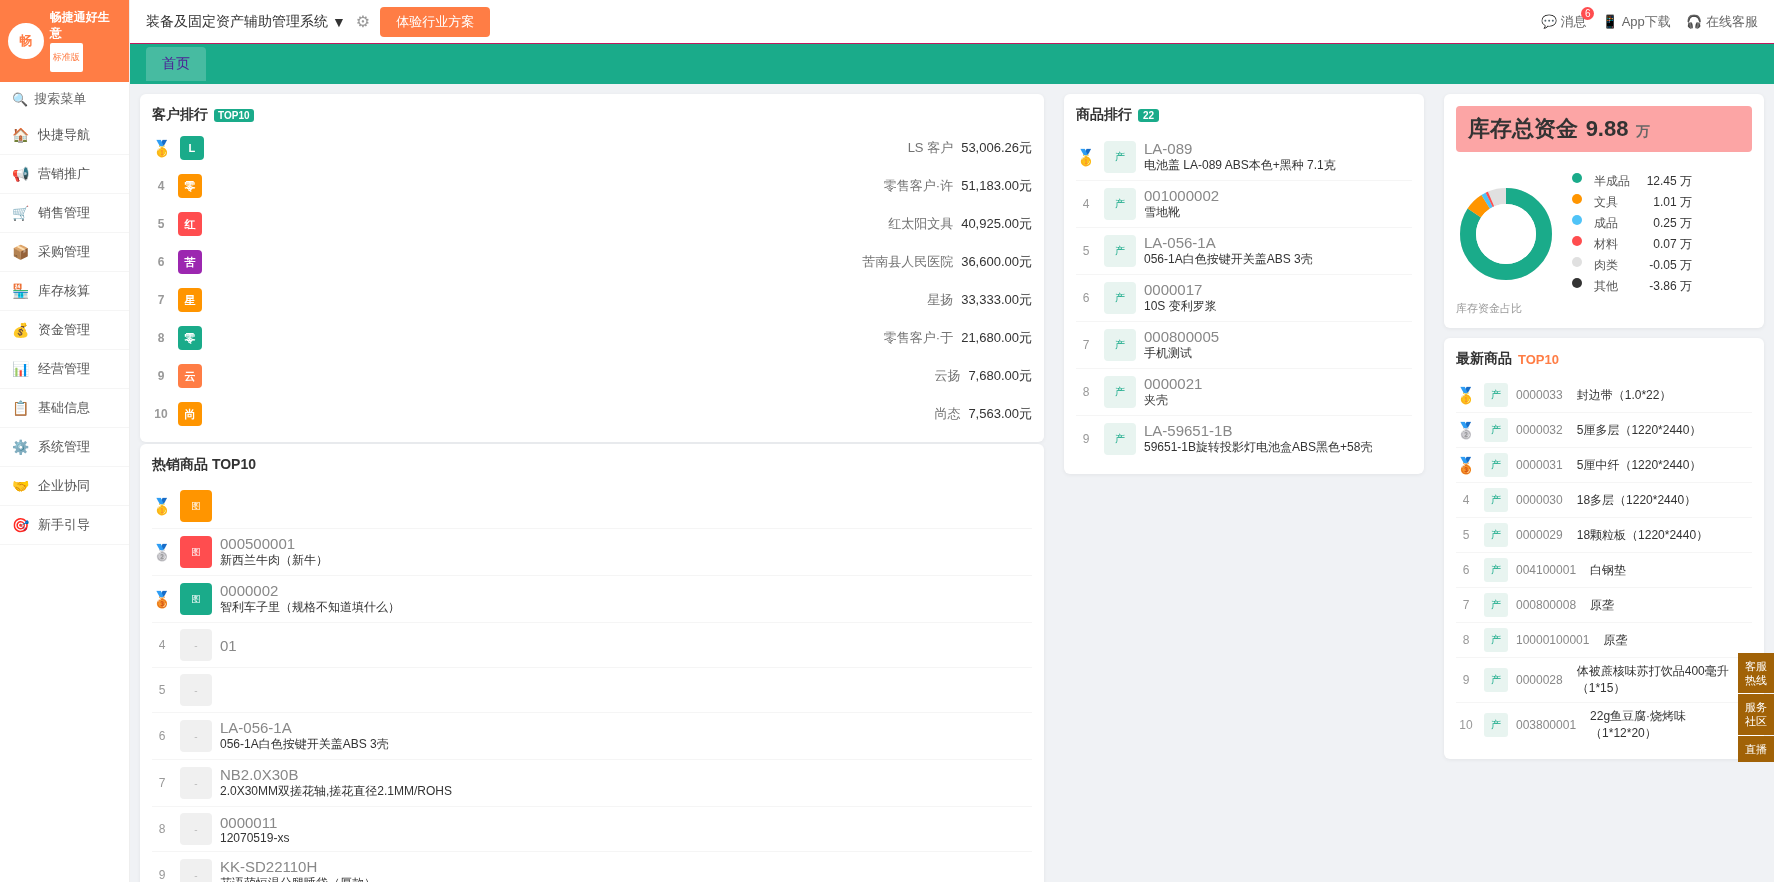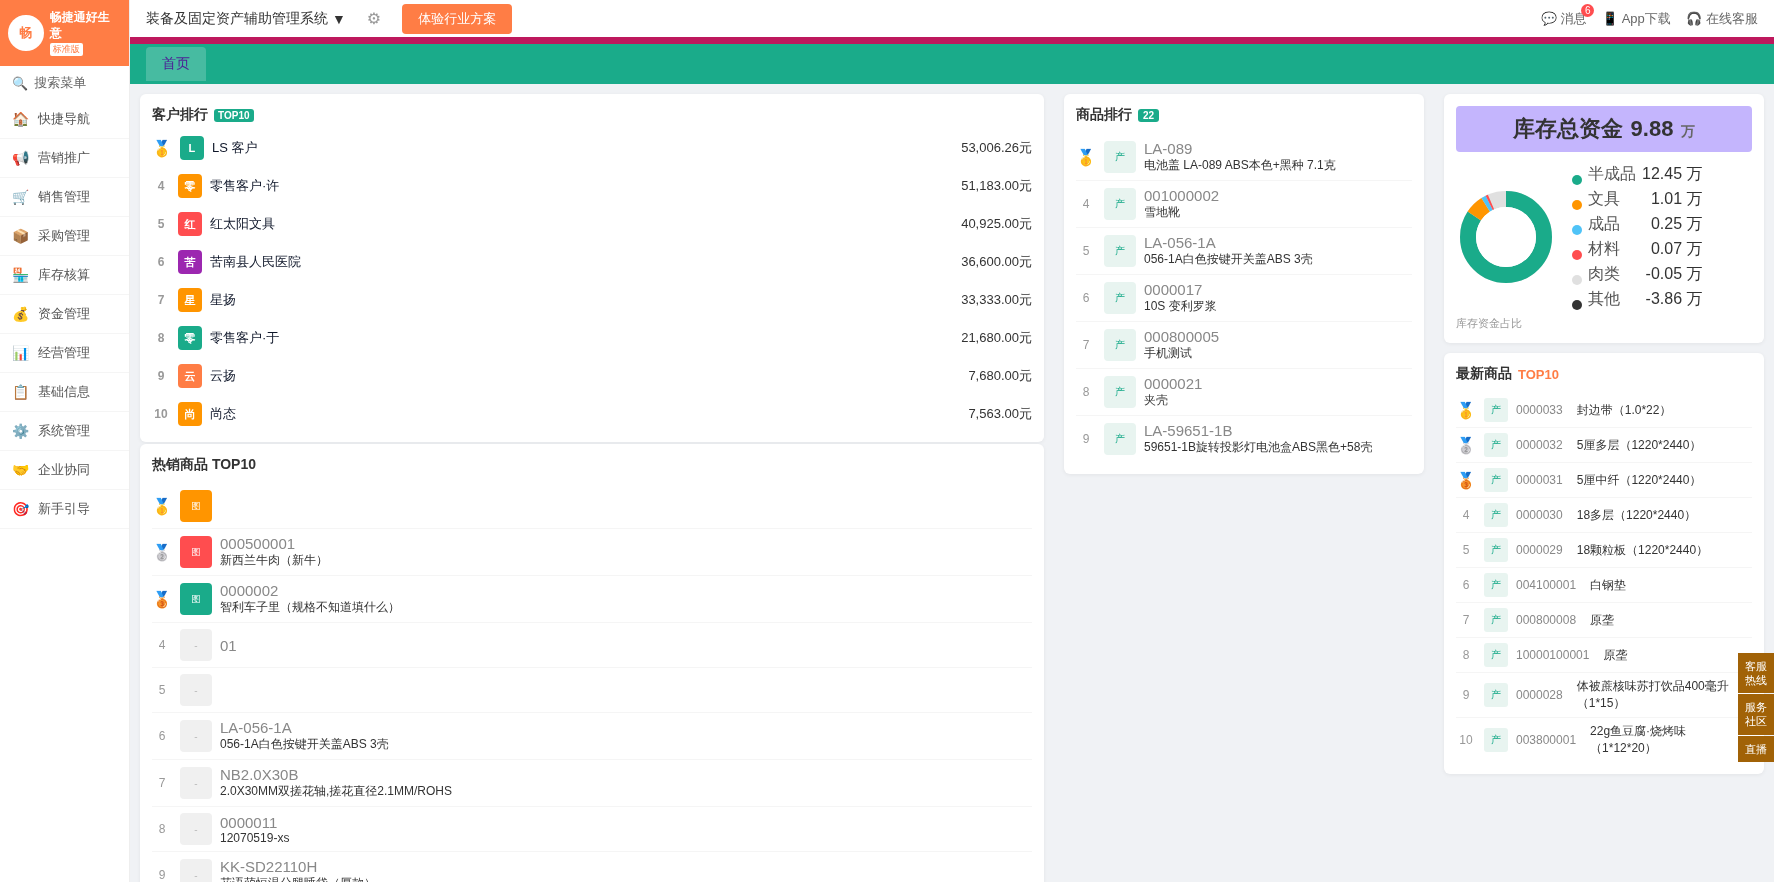--- a/index.html
+++ b/index.html
@@ -18,21 +18,21 @@
     }
     .sidebar-logo {
       background: #ff7d45;
       padding: 10px 8px;
       display: flex;
       align-items: center;
       gap: 6px;
       cursor: pointer;
     }
     .sidebar-logo-text { color: #fff; font-size: 12px; font-weight: bold; line-height: 1.3; }
-    .sidebar-logo-badge { background: #fff; color: #ff7d45; font-size: 9px; border-radius: 2px; padding: 0 3px; }
+    .sidebar-logo-badge { background: #fff; color: #ff7d45; font-size: 9px; border-radius: 2px; padding: 8px 3px; }
     .sidebar-search {
       display: flex; align-items: center; padding: 8px 12px; color: #666; cursor: pointer; gap: 6px; font-size: 13px;
     }
     .sidebar-item {
       display: flex; align-items: center; padding: 10px 12px; color: #555; cursor: pointer; gap: 8px; font-size: 13px;
       border-bottom: 1px solid #f5f5f5;
     }
     .sidebar-icon { width: 18px; height: 18px; display: flex; align-items: center; justify-content: center; color: #aaa; font-size: 14px; }
 
     
@@ -43,22 +43,22 @@
       overflow: hidden;
     }
 
     
     .topbar {
       background: #fff;
       height: 44px;
       display: flex;
       align-items: center;
       padding: 0 16px;
-      border-bottom: 7px solid #be185d;
-      gap: 21px;
+      border-bottom: 1px solid #be185d;
+      gap: 10px;
       flex-shrink: 0;
     }
     .topbar-dropdown { display: flex; align-items: center; gap: 4px; cursor: pointer; color: #333; font-size: 14px; }
     .topbar-gear { color: #999; cursor: pointer; font-size: 16px; }
     .topbar-btn {
       background: #ff7d45; color: #fff; border: none; border-radius: 4px; padding: 6px 16px; cursor: pointer; font-size: 13px;
     }
     .topbar-right { display: flex; align-items: center; gap: 16px; margin-left: auto; }
     .topbar-msg { position: relative; cursor: pointer; color: #666; font-size: 13px; display: flex; align-items: center; gap: 3px; }
     .badge { background: #ff4d4f; color: #fff; border-radius: 8px; font-size: 10px; padding: 1px 4px; position: absolute; top: -6px; right: -8px; }
@@ -134,37 +134,37 @@
     
     .rank-list { display: flex; flex-direction: column; gap: 6px; }
     .rank-item {
       display: flex; align-items: center; gap: 8px; padding: 4px 0;
     }
     .rank-num { width: 18px; text-align: center; font-size: 12px; color: #999; font-weight: bold; }
     .rank-avatar {
       width: 24px; height: 24px; border-radius: 4px; display: flex; align-items: center; justify-content: center;
       font-size: 11px; color: #fff; font-weight: bold; flex-shrink: 0;
     }
-    .rank-name { flex: 1; color: #0f172a; font-size: 13px; }
+    .rank-name { flex: 1; color: #737373; font-size: 13px; text-align: right; }
     .rank-value { color: #333; font-size: 13px; font-weight: 500; }
 
     
     .inventory-total {
-      font-size: 13px; color: #333; margin-bottom: 12px;
-      background: #c4b5fd; padding: 8px 12px; border-radius: 4px; text-align: center;
+      font-size: 13px; color: #333; margin-bottom: 21px;
+      background: #fca5a5; padding: 8px 12px; border-radius: 4px;
     }
     .inventory-total span { font-size: 22px; font-weight: bold; color: #333; }
     .inventory-total .unit { font-size: 14px; color: #666; }
 
     .donut-chart {
       display: flex; align-items: center; gap: 16px; margin-top: 8px;
     }
     .donut-svg { flex-shrink: 0; }
     .legend { display: flex; flex-direction: column; gap: 4px; }
-    .legend-item { display: flex; align-items: flex-end; gap: 6px; font-size: 16px; color: #555; }
+    .legend-item { display: flex; align-items: flex-start; gap: 12px; font-size: 12px; color: #555; }
     .legend-dot { width: 10px; height: 10px; border-radius: 50%; flex-shrink: 0; }
     .legend-value { color: #333; font-weight: 500; margin-left: auto; min-width: 50px; text-align: right; }
 
     
     .float-btns {
       position: fixed; right: 0; bottom: 120px;
       display: flex; flex-direction: column; gap: 1px;
     }
     .float-btn {
       background: #a16207; color: #fff; width: 36px; padding: 6px 4px;

